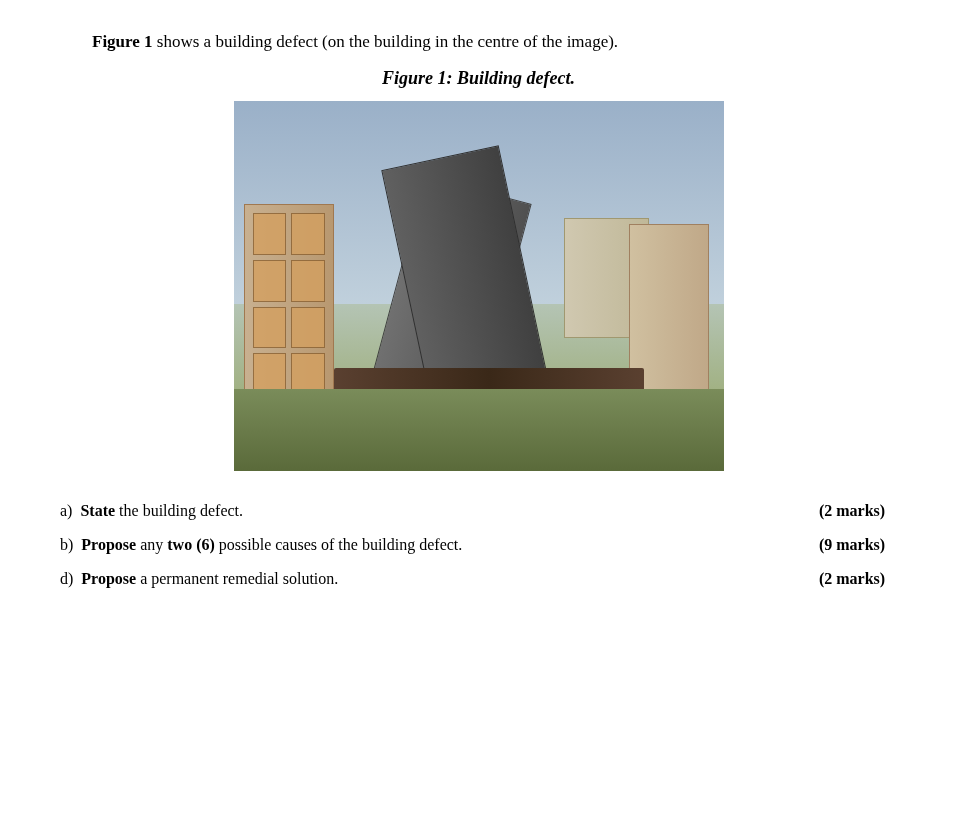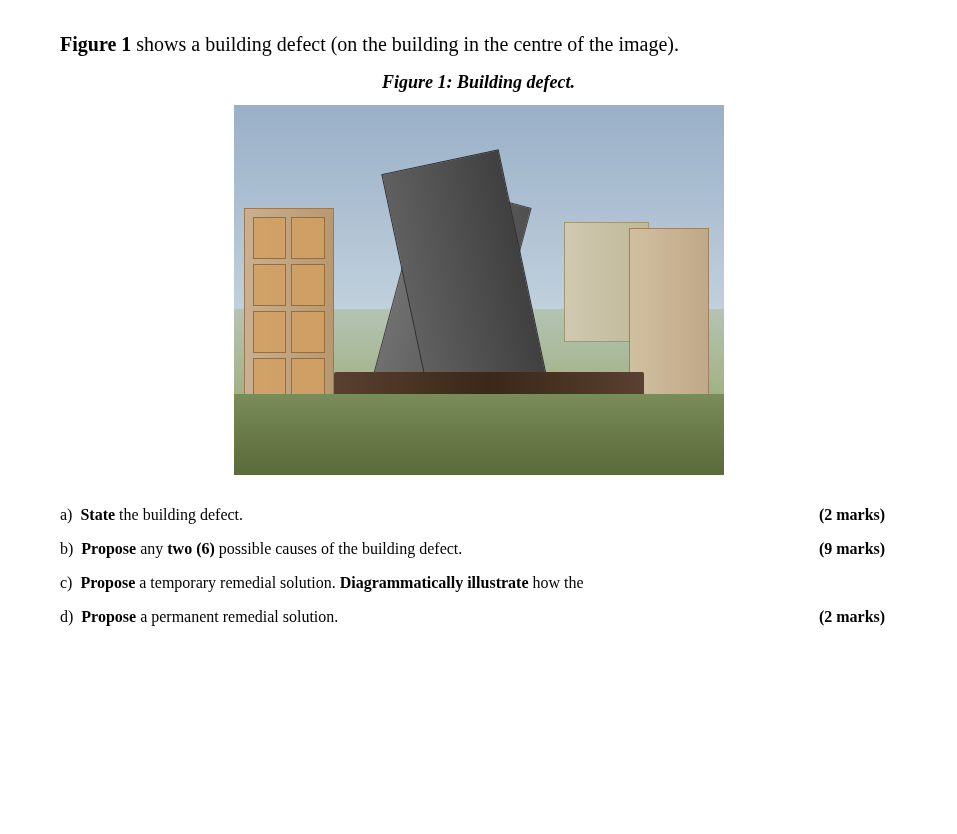--- a/index.html
+++ b/index.html
@@ -12,23 +12,24 @@
       background: #ffffff;
       font-family: "Times New Roman", Times, serif;
       font-size: 16px;
       color: #000000;
       width: 957px;
       min-height: 834px;
       padding: 30px 60px 30px 60px;
     }
 
     .intro-text {
-      font-size: 20px;
+      font-size: 17px;
       margin-bottom: 14px;
       line-height: 1.4;
+      margin-left: 32px;
     }
 
     .intro-text strong {
       font-weight: bold;
     }
 
     .figure-title {
       text-align: center;
       font-weight: bold;
       font-style: italic;
@@ -244,26 +245,20 @@
     <span class="question-marks">(2 marks)</span>
   </div>
 
   <div class="question-item">
     <div class="question-left">
       <span class="question-label">b)</span><strong>Propose</strong><span> any <strong>two (6)</strong> possible causes of the building defect.</span>
     </div>
     <span class="question-marks">(9 marks)</span>
   </div>
 
-  <div class="question-item">
-    <div class="question-left">
-      <span class="question-label">c)</span><strong>Propose</strong><span> a temporary remedial solution. <strong>Diagrammatically illustrate</strong> how the</span>
-    </div>
-    <span class="question-marks"></span>
-  </div>
 
 
   <div class="question-item">
     <div class="question-left">
       <span class="question-label">d)</span><strong>Propose</strong><span> a permanent remedial solution.</span>
     </div>
     <span class="question-marks">(2 marks)</span>
   </div>
 
 </div>

